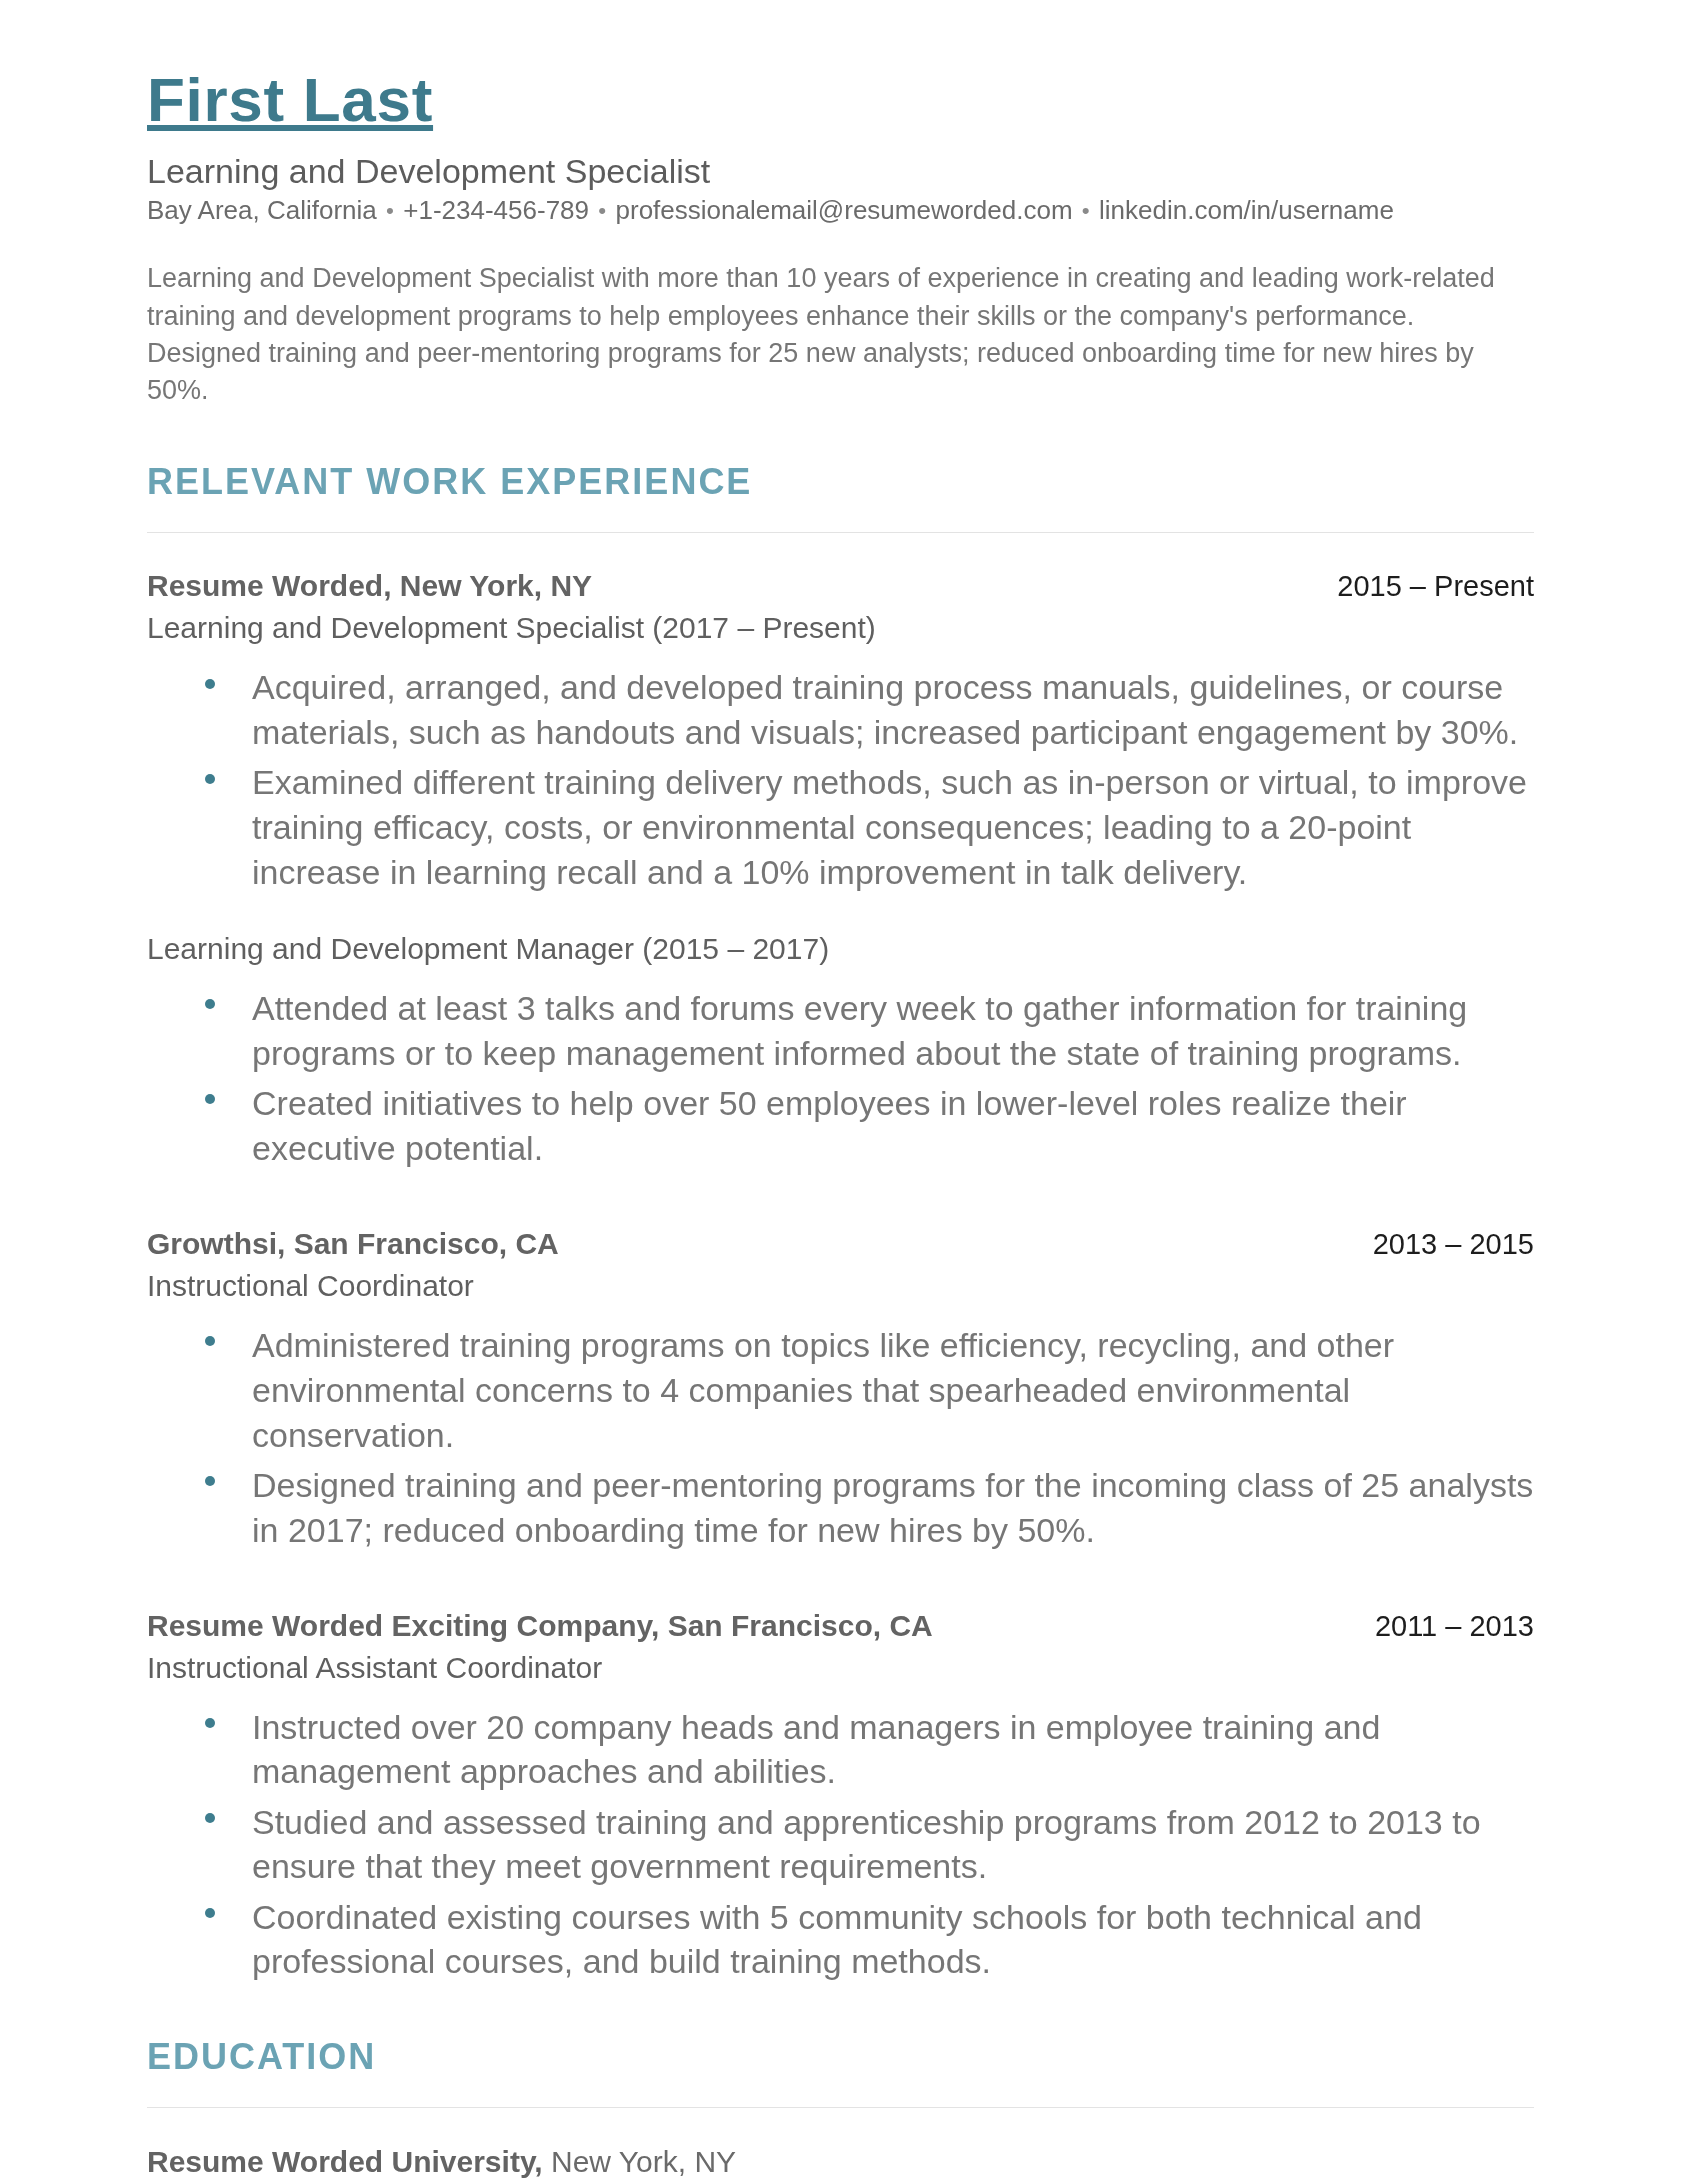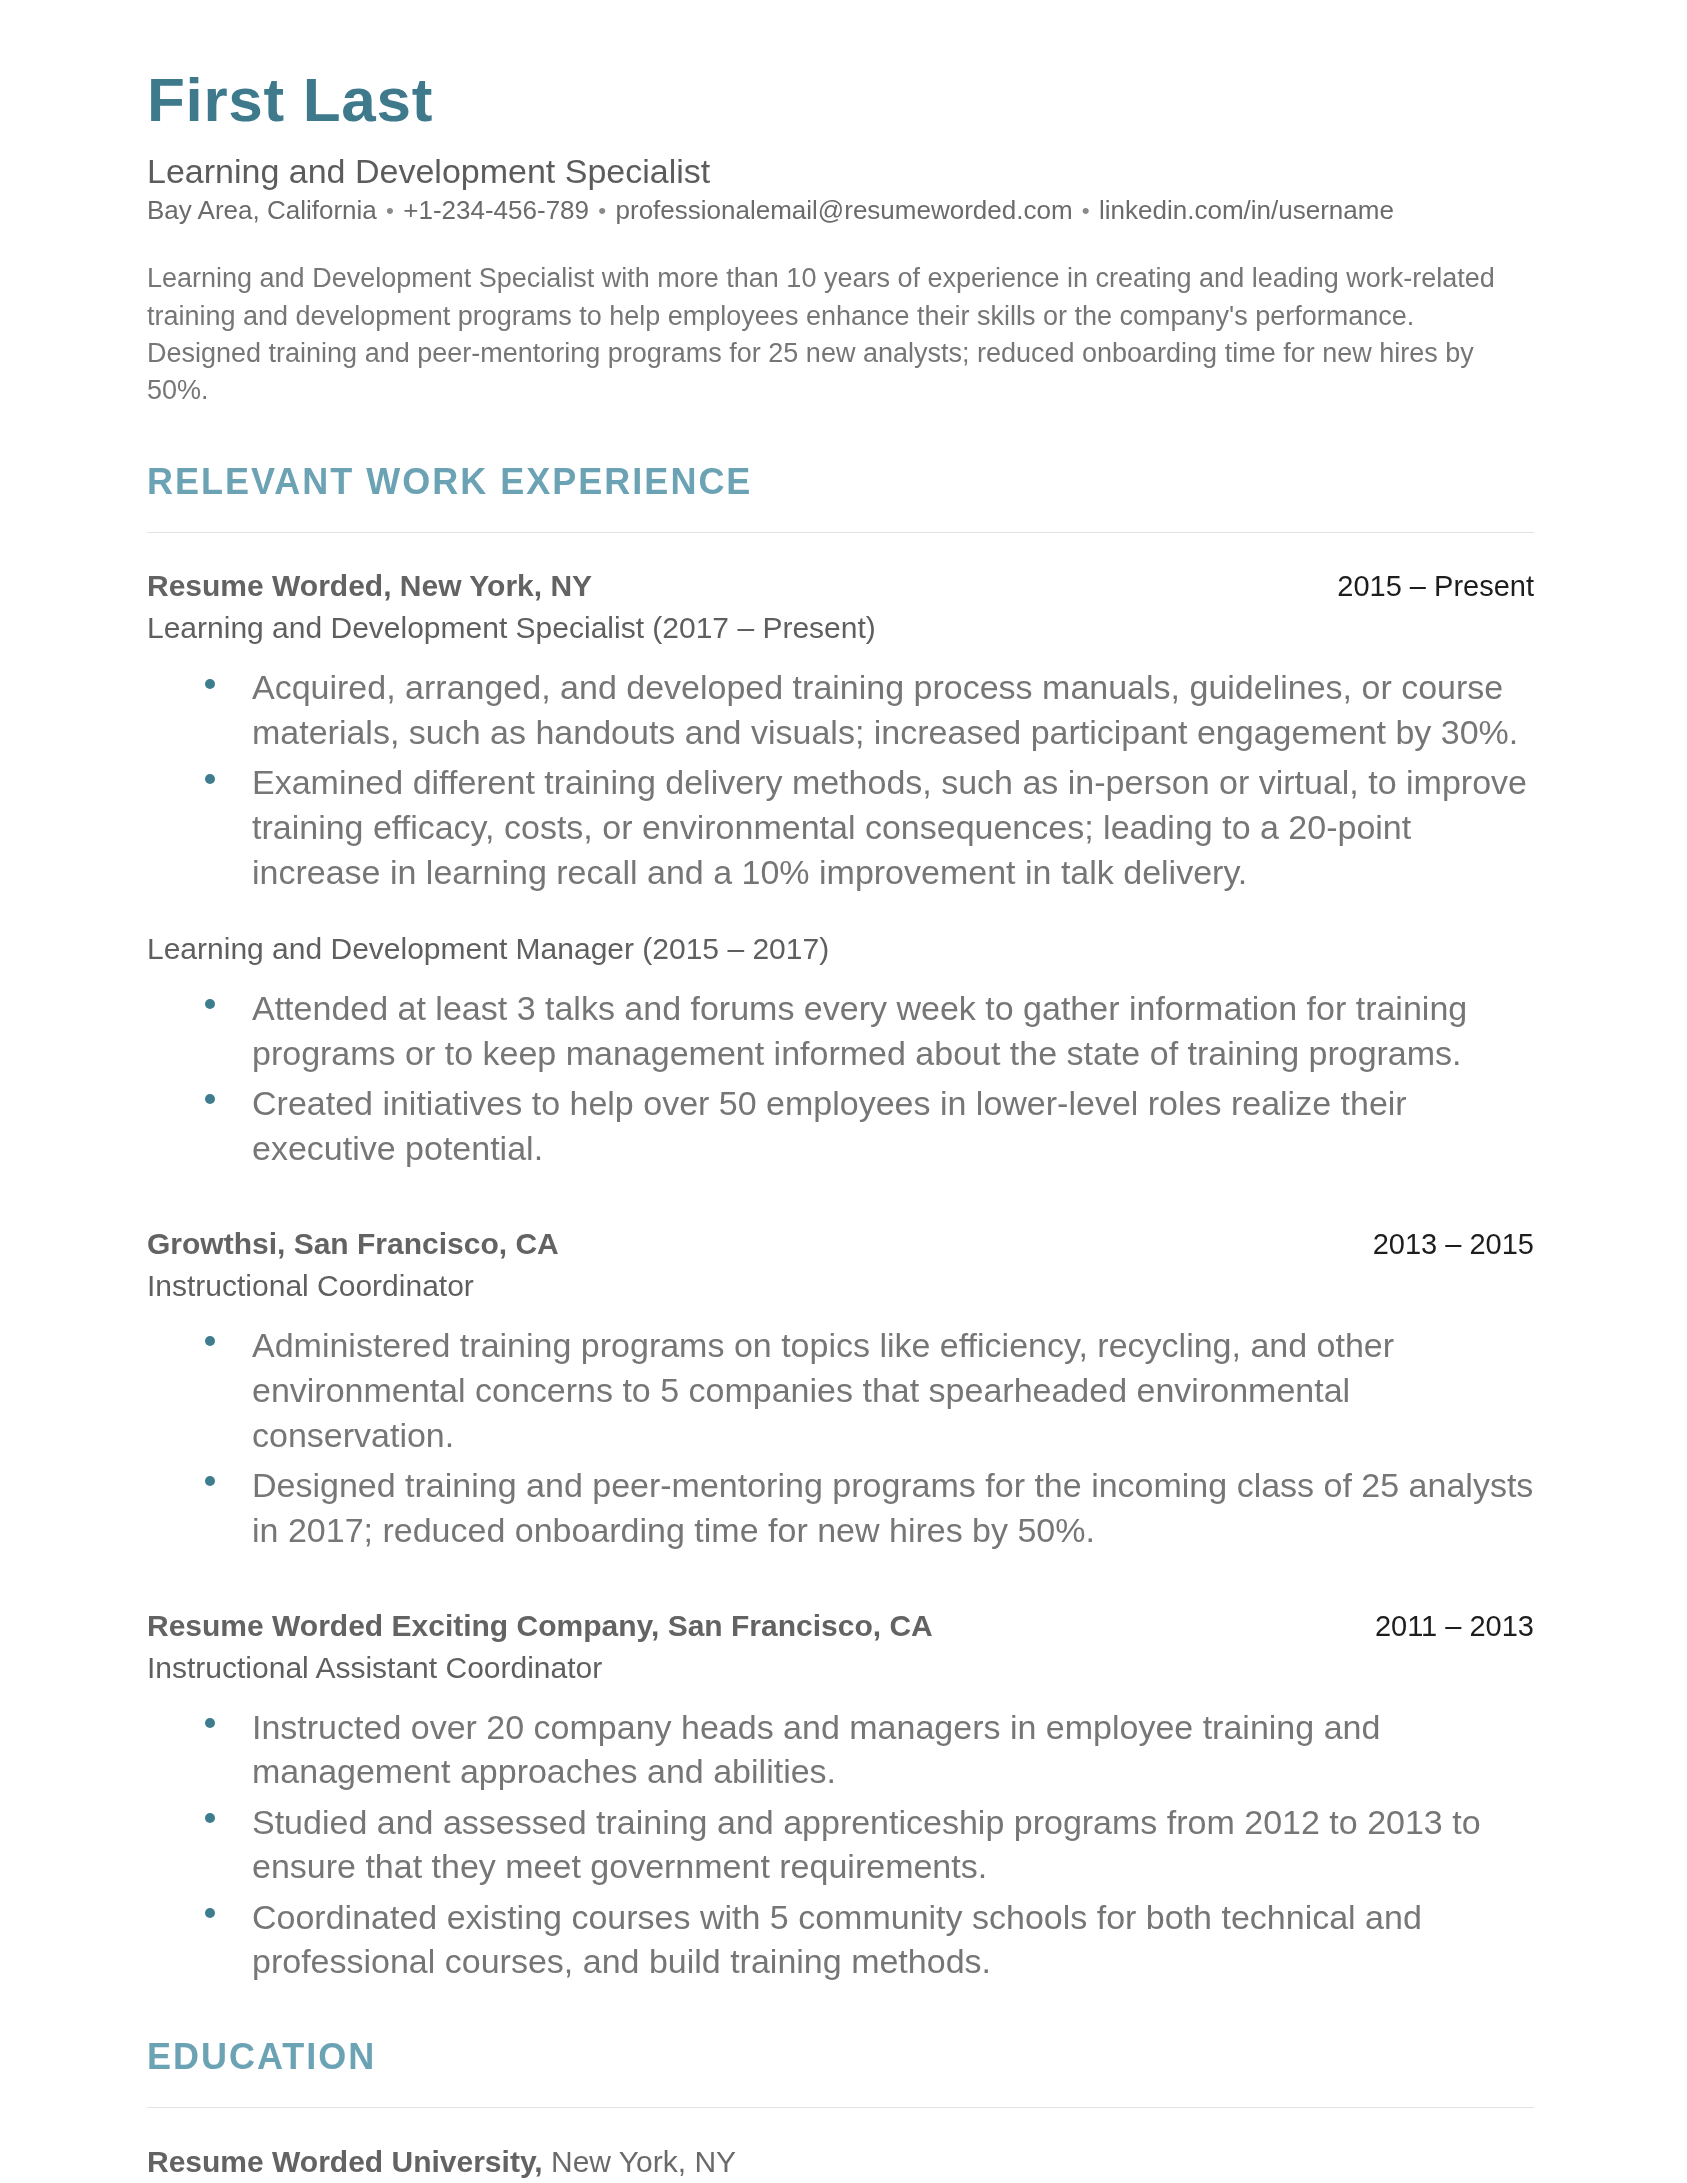--- a/index.html
+++ b/index.html
@@ -26,20 +26,21 @@
     padding:67px 153px 79px 147px;
     background:#ffffff;
   }
   
   .name{
     font-size:62px;
     font-weight:bold;
     color:var(--accent);
     letter-spacing:0.7px;
     line-height:1.05;
+    text-decoration:underline;
   }
   .job-title{
     margin-top:20px;
     font-size:34px;
     color:var(--subtitle);
     line-height:1.15;
   }
   .contact{
     margin-top:4px;
     font-size:26px;
@@ -186,21 +187,21 @@
     <div class="company">
       <div class="company-row">
         <span class="company-name">Growthsi, San Francisco, CA</span>
         <span class="company-dates">2013 – 2015</span>
       </div>
       <div class="role">
         <div class="role-title">Instructional Coordinator</div>
         <ul class="bullets">
           <li>
               <span class="dot"></span>
-              <span class="btext">Administered training programs on topics like efficiency, recycling, and other environmental concerns to 5 companies that spearheaded environmental conservation.</span>
+              <span class="btext">Administered training programs on topics like efficiency, recycling, and other environmental concerns to 4 companies that spearheaded environmental conservation.</span>
             </li>
           <li>
               <span class="dot"></span>
               <span class="btext">Designed training and peer-mentoring programs for the incoming class of 25 analysts in 2017; reduced onboarding time for new hires by 50%.</span>
             </li>
         </ul>
       </div>
     </div>
 
     <div class="company">

